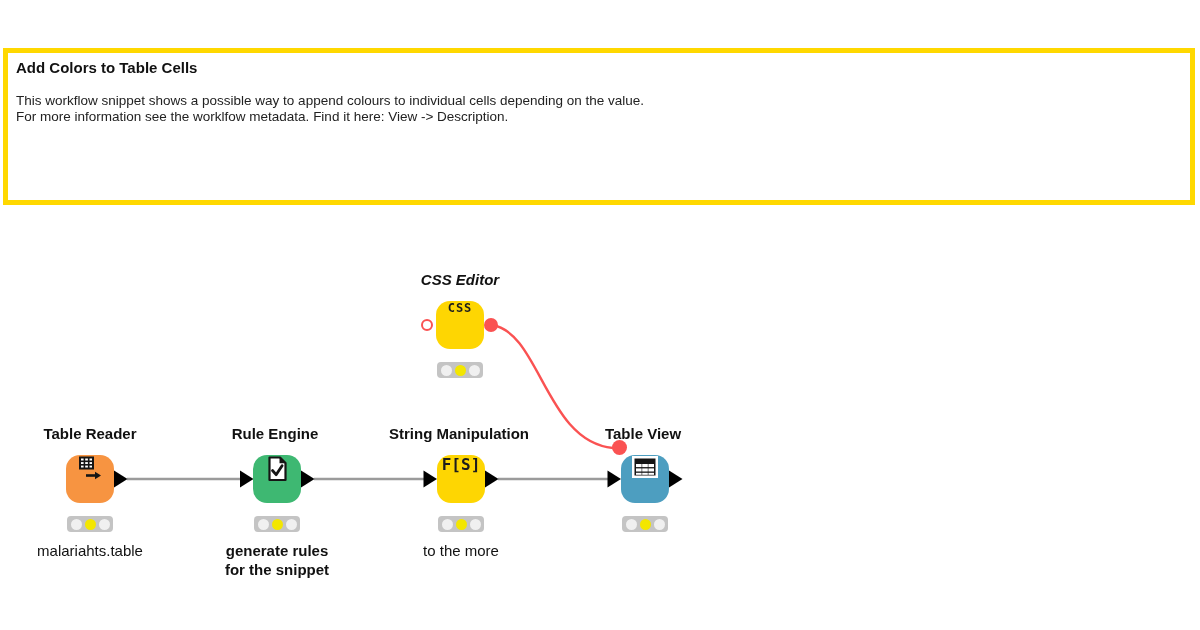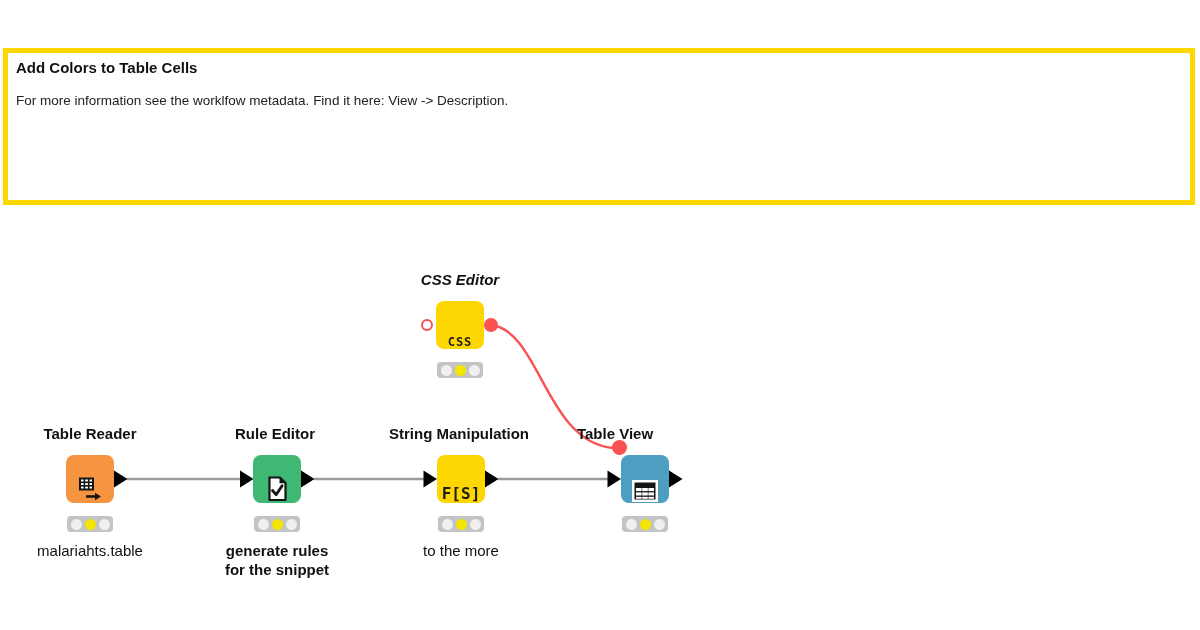--- a/index.html
+++ b/index.html
@@ -13,38 +13,38 @@
     border: 5px solid #FFD800; background: #ffffff; padding: 6px 8px; z-index: 0;
   }
   .annotation h1 { font-size: 15px; font-weight: bold; color: #111; }
   .annotation .body { margin-top: 17px; font-size: 13.5px; line-height: 15.5px; color: #222; }
 
   
   svg.connections { position: absolute; left: 0; top: 0; width: 1200px; height: 630px; z-index: 1; }
 
   
   .node-square {
-    position: absolute; width: 48px; height: 48px; border-radius: 8px; z-index: 2;
-    display: flex; align-items: flex-end; justify-content: center;
+    position: absolute; width: 48px; height: 48px; border-radius: 14px; z-index: 2;
+    display: flex; align-items: flex-start; justify-content: center;
   }
   .node-css-editor          { left: 436px; top: 301px; background: #FED602; }
   .node-table-reader        { left: 66px;  top: 455px; background: #F79441; }
   .node-rule-engine         { left: 253px; top: 455px; background: #3EB872; }
   .node-string-manipulation { left: 437px; top: 455px; background: #FED602; }
   .node-table-view          { left: 621px; top: 455px; background: #4D9EC0; }
 
   .node-title {
     position: absolute; width: 220px; text-align: center; z-index: 2;
     font-size: 15px; font-weight: bold; color: #111;
   }
   .title-css-editor          { left: 350px; top: 271px; font-style: italic; }
   .title-table-reader        { left: -20px; top: 425px; }
   .title-rule-engine         { left: 165px; top: 425px; }
   .title-string-manipulation { left: 349px; top: 425px; }
-  .title-table-view          { left: 505px; top: 425px; }
+  .title-table-view          { left: 533px; top: 425px; }
 
   .glyph {
     font-family: "DejaVu Sans Mono", monospace; font-weight: bold;
     color: #1d1d1d; letter-spacing: 0px;
   }
   .glyph-css { font-size: 12px; letter-spacing: 1px; }
   .glyph-fs  { font-size: 16px; }
 
   
   .traffic-light {
@@ -79,20 +79,21 @@
   .node-icon-svg { display: block; }
 </style>
 </head>
 <body>
 
 <div class="canvas">
 
   <div class="annotation">
     <h1>Add Colors to Table Cells</h1>
     <div class="body">
+      <div>This workflow snippet shows a possible way to append colours to individual cells depending on the value.</div>
       <div>For more information see the worklfow metadata. Find it here: View -&gt; Description.</div>
     </div>
   </div>
 
   <svg class="connections" viewBox="0 0 1200 630">
 
     <line x1="127" y1="479" x2="241" y2="479" stroke="#9B9B9B" stroke-width="2.4"></line>
     <line x1="314" y1="479" x2="425" y2="479" stroke="#9B9B9B" stroke-width="2.4"></line>
     <line x1="498" y1="479" x2="609" y2="479" stroke="#9B9B9B" stroke-width="2.4"></line>
 
@@ -131,21 +132,21 @@
       <polygon points="18,16.8 18,24.2 24,20.5" fill="#151515"></polygon>
     </svg>
   </div>
   <div class="traffic-light tl-table-reader">
     <span class="tl-dot"></span>
     <span class="tl-dot on"></span>
     <span class="tl-dot"></span>
   </div>
   <div class="node-label label-table-reader">malariahts.table</div>
 
-  <div class="node-title title-rule-engine">Rule Editor</div>
+  <div class="node-title title-rule-engine">Rule Engine</div>
   <div class="node-square node-rule-engine">
     <svg class="node-icon-svg" width="26" height="28" viewBox="0 0 26 28">
       <path d="M5.5 2.5 h10.5 l5.5 5.5 v17 h-16 z" fill="#ffffff" stroke="#151515" stroke-width="2.2" stroke-linejoin="round"></path>
       <path d="M15.5 2.8 v5.5 h5.5 z" fill="#151515"></path>
       <path d="M8.5 15.5 l3.6 4.2 6-9" fill="none" stroke="#151515" stroke-width="2.8" stroke-linecap="round" stroke-linejoin="round"></path>
     </svg>
   </div>
   <div class="traffic-light tl-rule-engine">
     <span class="tl-dot"></span>
     <span class="tl-dot on"></span>

